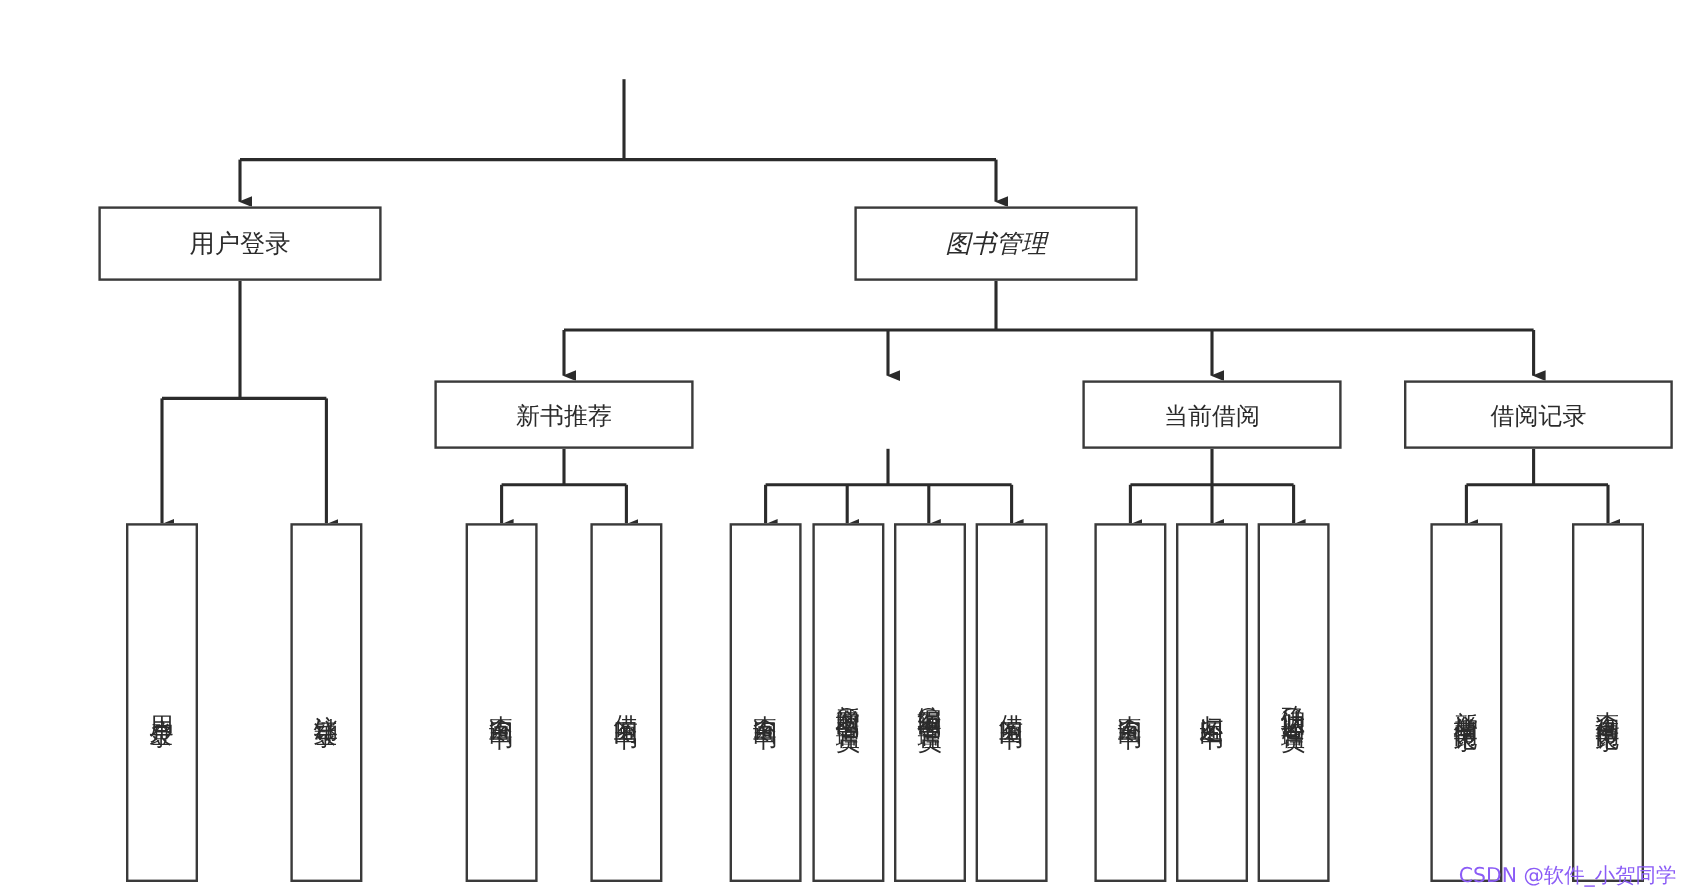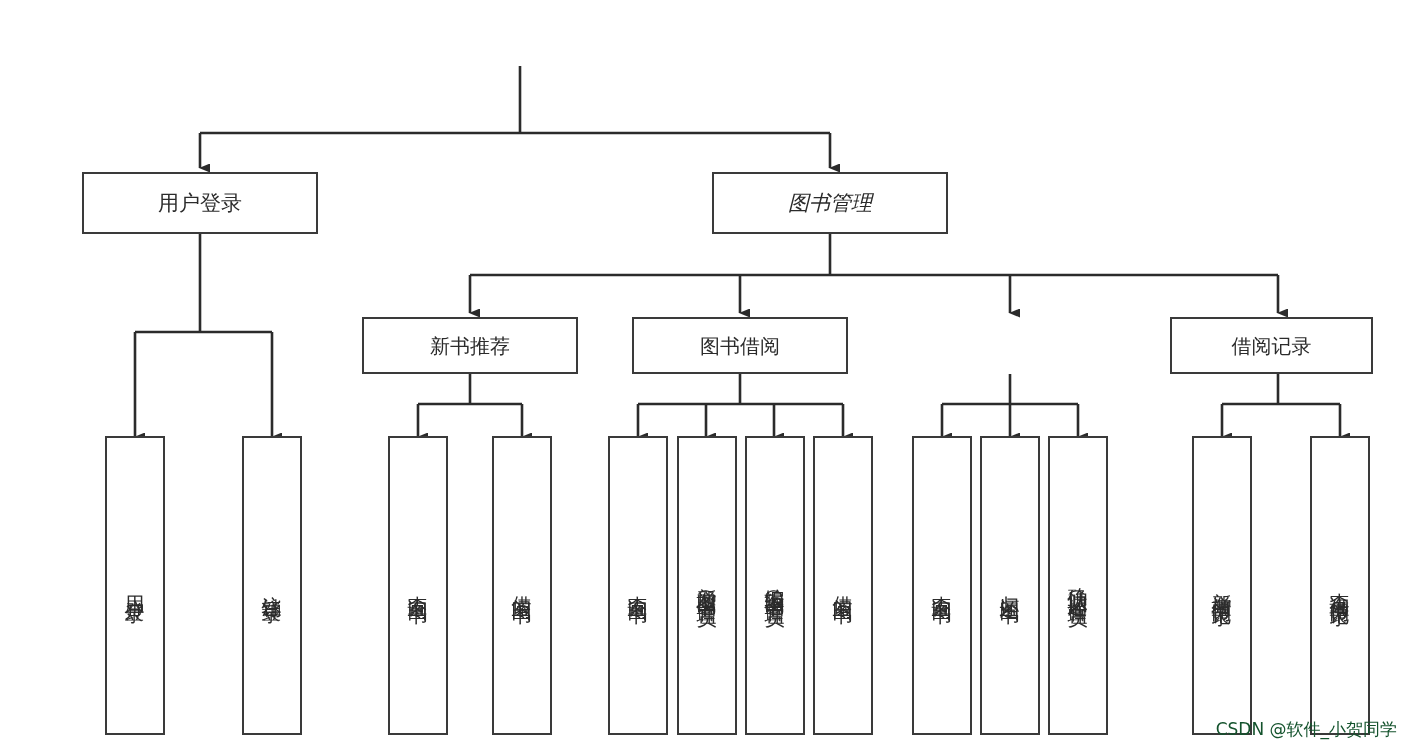--- a/index.html
+++ b/index.html
@@ -66,21 +66,21 @@
     margin-top: 76px;
   }
   .node-leaf.leaf-tall .node-label {
     margin-top: 4px;
   }
   .watermark {
     position: absolute;
     right: 8px;
     bottom: 6px;
     font-size: 17px;
-    color: #14532d;
+    color: #8b5cf6;
     font-family: "DejaVu Sans", "Liberation Sans", sans-serif;
     white-space: nowrap;
     pointer-events: none;
   }
 </style>
 </head>
 <body>
 
 <div id="canvas">
 
@@ -141,24 +141,24 @@
   <div class="node-box node-level1" style="left:82px; top:172px; width:236px; height:62px;">
     <span class="node-label">用户登录</span>
   </div>
   <div class="node-box node-level1" style="left:712px; top:172px; width:236px; height:62px;font-style:italic;">
     <span class="node-label">图书管理</span>
   </div>
 
   <div class="node-box node-level2" style="left:362px; top:317px; width:216px; height:57px;">
     <span class="node-label">新书推荐</span>
   </div>
-  <div class="node-box node-level2" style="left:632px; top:317px; width:216px; height:57px;">
-    <span class="node-label">图书借阅</span>
-  </div>
-  <div class="node-box node-level2" style="left:1170px; top:317px; width:203px; height:57px;">
+  <div class="node-box node-level2" style="left:902px; top:317px; width:216px; height:57px;">
+    <span class="node-label">当前借阅</span>
+  </div>
+  <div class="node-box node-level2" style="left:1170px; top:317px; width:224px; height:57px;">
     <span class="node-label">借阅记录</span>
   </div>
 
   <div class="node-box node-leaf leaf-mid" style="left:105px; top:436px; width:60px; height:299px;">
     <span class="node-label" style="margin-top: 135.5px;">用户登录</span>
   </div>
   <div class="node-box node-leaf leaf-mid" style="left:242px; top:436px; width:60px; height:299px;">
     <span class="node-label" style="margin-top: 135.5px;">注销登录</span>
   </div>
 

